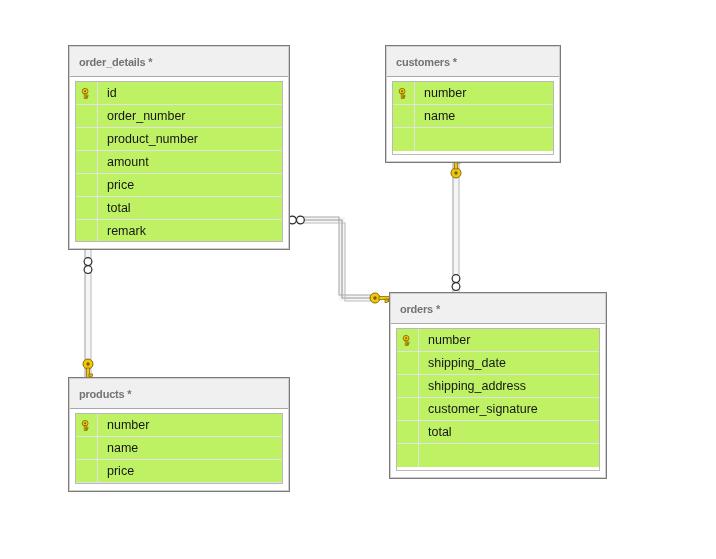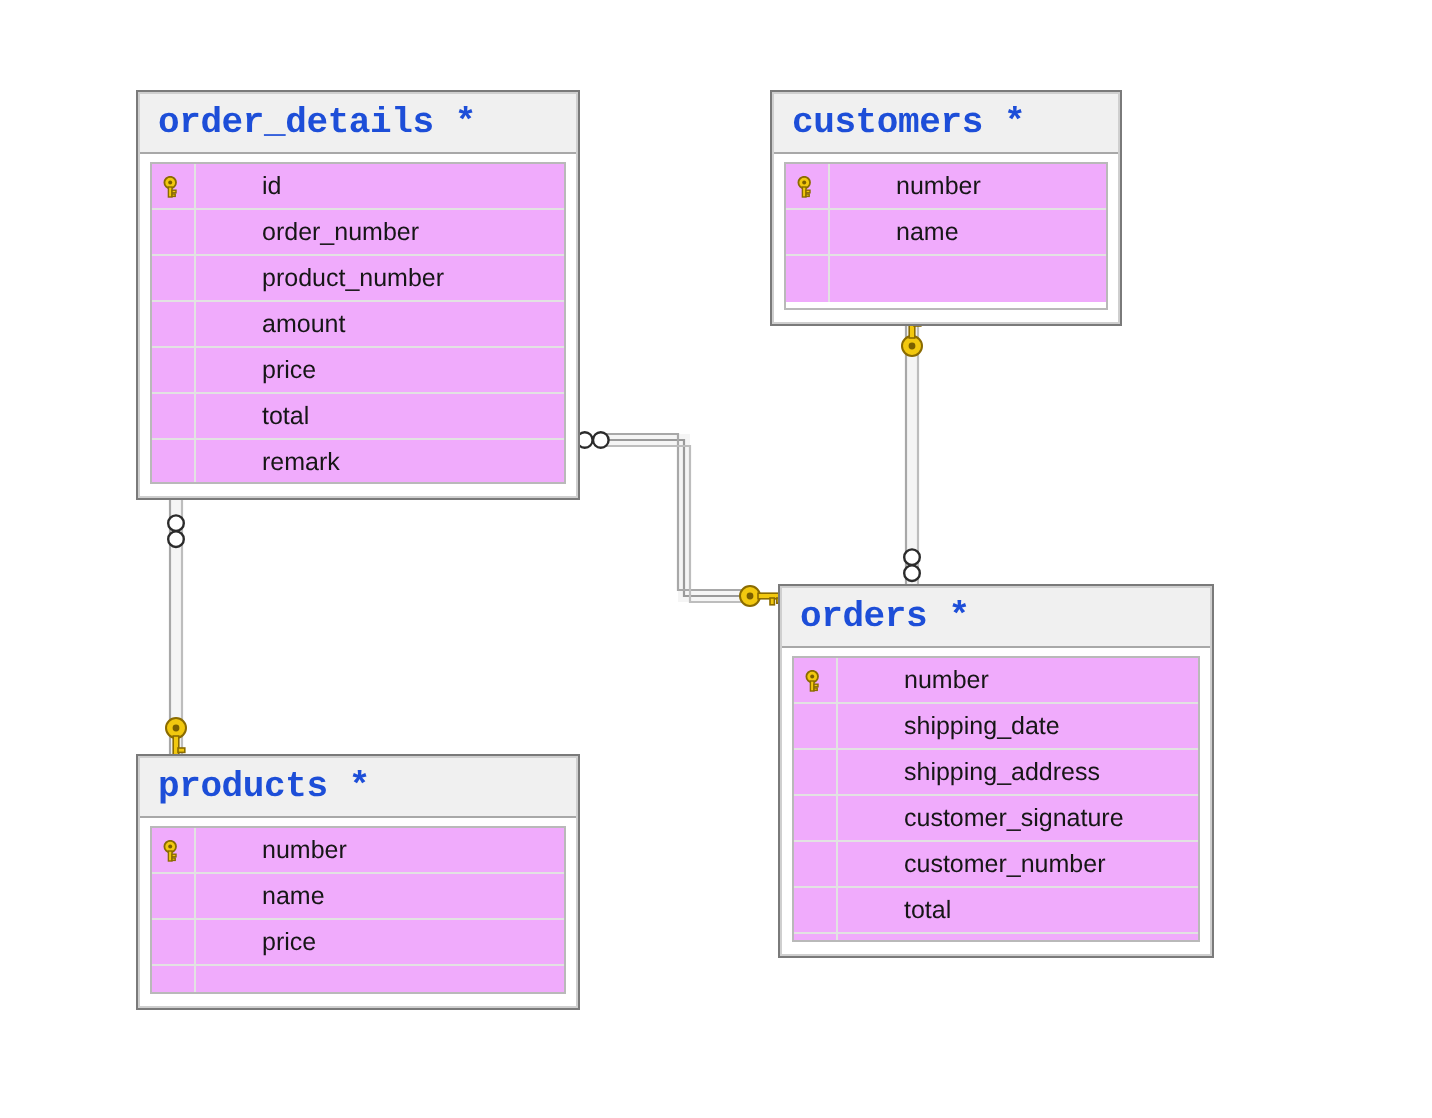--- a/index.html
+++ b/index.html
@@ -33,43 +33,41 @@
   }
   .entity-header{
     box-sizing:border-box;
     height:30px;
     background:#f0f0f0;
     border-bottom:1px solid #a8a8a8;
     display:flex;align-items:center;
     padding:0 0 0 9px;
   }
   .entity-title{
-    font-size:18px;
+    font-size:11px;
     font-weight:bold;
-    color:#1d4ed8;
+    color:#737373;
     letter-spacing:-0.2px;
     white-space:nowrap;
-    font-family:Liberation Mono, monospace;
   }
   .entity-body{
     box-sizing:border-box;
     margin:4px 5px 6px 5px;
     border:1px solid #b9b9b9;
     background:#ffffff;
     height:calc(100% - 40px);
     overflow:hidden;
   }
   .attr-row{
     box-sizing:border-box;
     height:23px;
     display:flex;
     align-items:center;
     border-bottom:1px solid #e2e2e2;
-    background:#f0abfc;
-    gap:24px;
+    background:#bef264;
   }
   .attr-row.filler{border-bottom:none;flex:1 1 auto;min-height:12px;}
   .attr-gutter{
     box-sizing:border-box;
     width:22px;
     height:100%;
     flex:0 0 22px;
     border-right:1px solid #e2e2e2;
     display:flex;align-items:center;justify-content:center;
   }
@@ -244,33 +242,29 @@
             <div class="attr-row">
               <div class="attr-gutter"></div>
               <div class="attr-name">shipping_address</div>
             </div>
             <div class="attr-row">
               <div class="attr-gutter"></div>
               <div class="attr-name">customer_signature</div>
             </div>
             <div class="attr-row">
               <div class="attr-gutter"></div>
-              <div class="attr-name">customer_number</div>
-            </div>
-            <div class="attr-row">
-              <div class="attr-gutter"></div>
               <div class="attr-name">total</div>
             </div>
             <div class="attr-row filler">
               <div class="attr-gutter"></div>
             </div>
           </div>
         </div>
       </div>
-      <div class="entity" style="left: 68px; top: 377px; width: 222px; height: 128px;">
+      <div class="entity" style="left: 68px; top: 377px; width: 222px; height: 115px;">
         <div class="entity-inner">
           <div class="entity-header">
             <span class="entity-title">products *</span>
           </div>
           <div class="entity-body">
             <div class="attr-row">
               <div class="attr-gutter">
                 <svg class="key-icon" width="11" height="11" viewBox="0 0 11 11" aria-hidden="true">
                   <circle cx="4.1" cy="3.3" r="2.9" fill="#f2c80f" stroke="#8a6b00" stroke-width="0.9"></circle>
                   <circle cx="4.1" cy="3.3" r="1" fill="#7a5f00"></circle>

